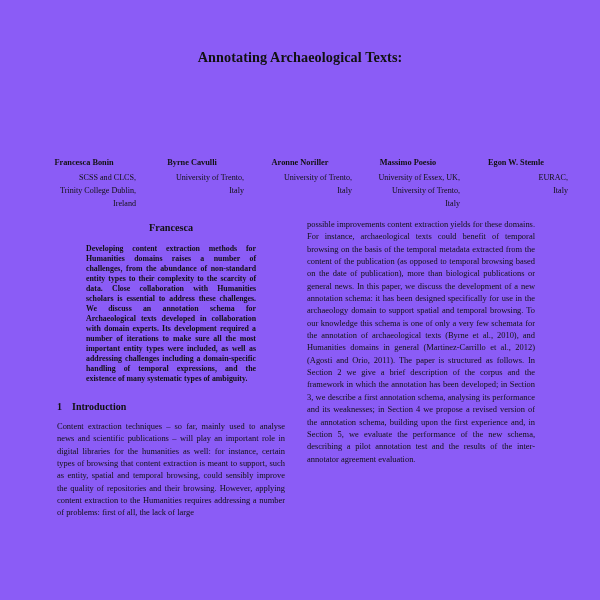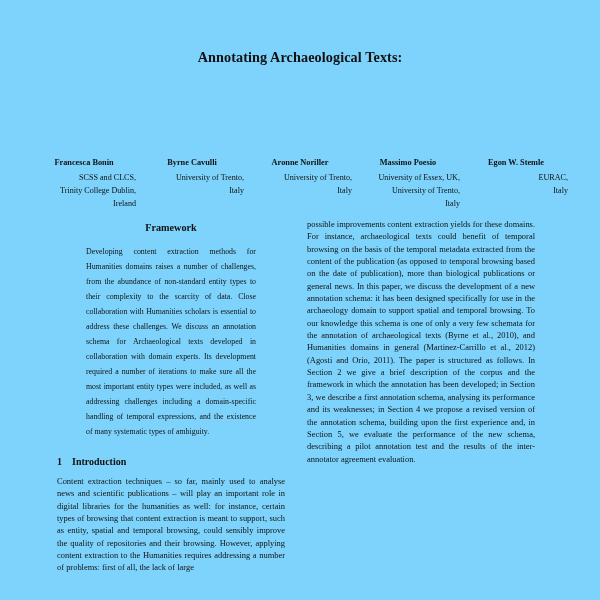--- a/index.html
+++ b/index.html
@@ -13,21 +13,21 @@
     overflow: hidden;
     font-family: "Liberation Serif", "DejaVu Serif", serif;
     color: #111111;
     -webkit-font-smoothing: antialiased;
   }
   .page {
     position: relative;
     width: 600px;
     height: 600px;
     overflow: hidden;
-    background: #7dd3fc;
+    background: #8b5cf6;
   }
 
   
   .title-block {
     position: absolute;
     top: 48px;
     left: 40px;
     width: 520px;
     text-align: center;
   }
@@ -80,24 +80,25 @@
 
   .abstract-heading {
     text-align: center;
     font-weight: bold;
     font-size: 10.2px;
     margin: 4px 0 11px 0;
   }
   .abstract-body {
     margin: 0 29px 0 29px;
     font-size: 7.85px;
-    line-height: 15px;
+    line-height: 10px;
     text-align: justify;
     text-justify: inter-word;
     hyphens: manual;
+    font-weight: bold;
   }
 
   .section-heading {
     font-weight: bold;
     font-size: 10px;
     margin: 16px 0 7px 0;
     line-height: 13px;
   }
   .section-heading .num {
     display: inline-block;
@@ -155,21 +156,21 @@
 
     <div class="author">
       <span class="author-name">Egon W. Stemle</span>
       <span class="author-aff-line">EURAC,</span>
       <span class="author-aff-line">Italy</span>
     </div>
 
   </div>
 
   <div class="col col-left">
-    <div class="abstract-heading">Framework</div>
+    <div class="abstract-heading">Francesca</div>
     <p class="abstract-body">Developing content extraction methods for Humanities domains raises a number of challenges, from the abundance of non-standard entity types to their complexity to the scarcity of data. Close collaboration with Humanities scholars is essential to address these challenges. We discuss an annotation schema for Archaeological texts developed in collaboration with domain experts. Its development required a number of iterations to make sure all the most important entity types were included, as well as addressing challenges including a domain-specific handling of temporal expressions, and the existence of many systematic types of ambiguity.</p>
 
     <div class="section-heading">
       <span class="num">1</span><span>Introduction</span>
     </div>
     <p class="body-para">Content extraction techniques – so far, mainly used to analyse news and scientific publications – will play an important role in digital libraries for the humanities as well: for instance, certain types of browsing that content extraction is meant to support, such as entity, spatial and temporal browsing, could sensibly improve the quality of repositories and their browsing. However, applying content extraction to the Humanities requires addressing a number of problems: first of all, the lack of large</p>
   </div>
 
   <div class="col col-right">
     <p class="body-para right-top-para">possible improvements content extraction yields for these domains. For instance, archaeological texts could benefit of temporal browsing on the basis of the temporal metadata extracted from the content of the publication (as opposed to temporal browsing based on the date of publication), more than biological publications or general news. In this paper, we discuss the development of a new annotation schema: it has been designed specifically for use in the archaeology domain to support spatial and temporal browsing. To our knowledge this schema is one of only a very few schemata for the annotation of archaeological texts (Byrne et al., 2010), and Humanities domains in general (Martinez-Carrillo et al., 2012) (Agosti and Orio, 2011). The paper is structured as follows. In Section 2 we give a brief description of the corpus and the framework in which the annotation has been developed; in Section 3, we describe a first annotation schema, analysing its performance and its weaknesses; in Section 4 we propose a revised version of the annotation schema, building upon the first experience and, in Section 5, we evaluate the performance of the new schema, describing a pilot annotation test and the results of the inter-annotator agreement evaluation.</p>

